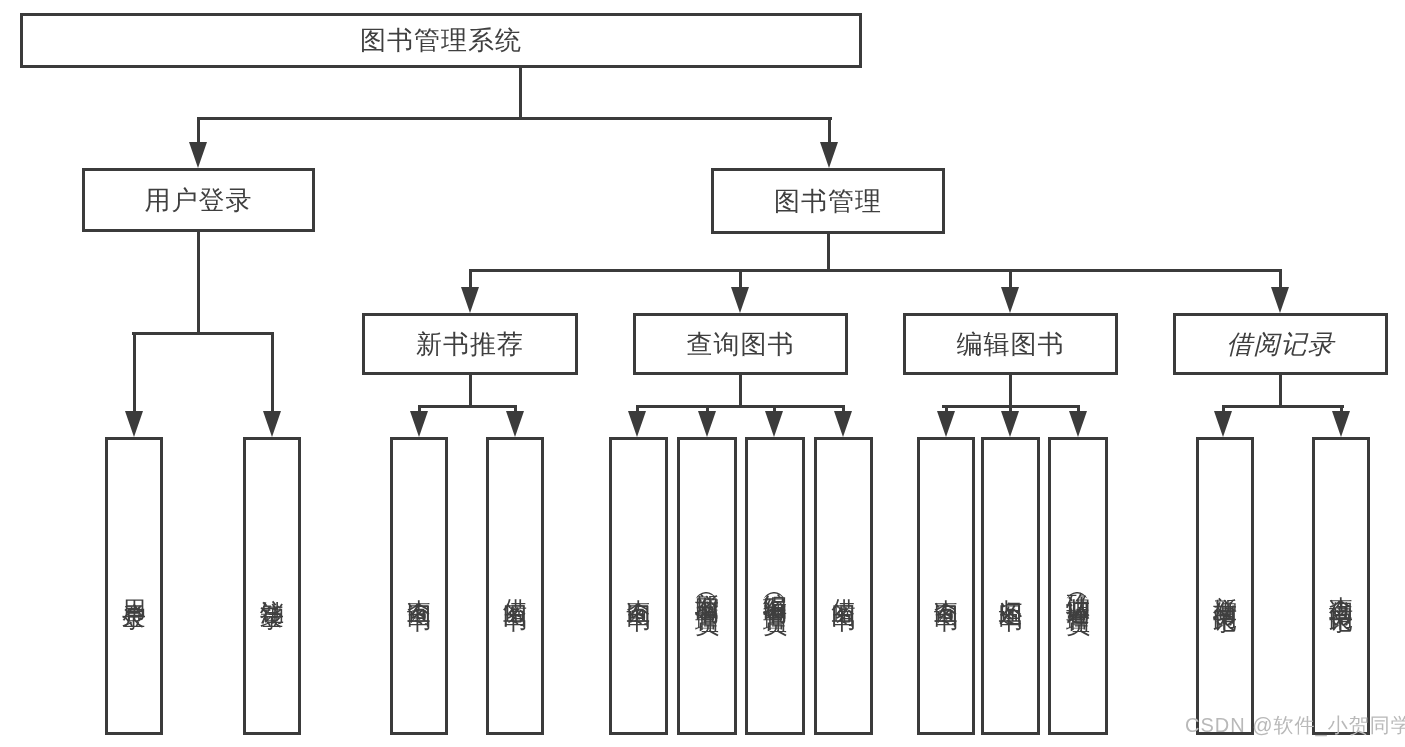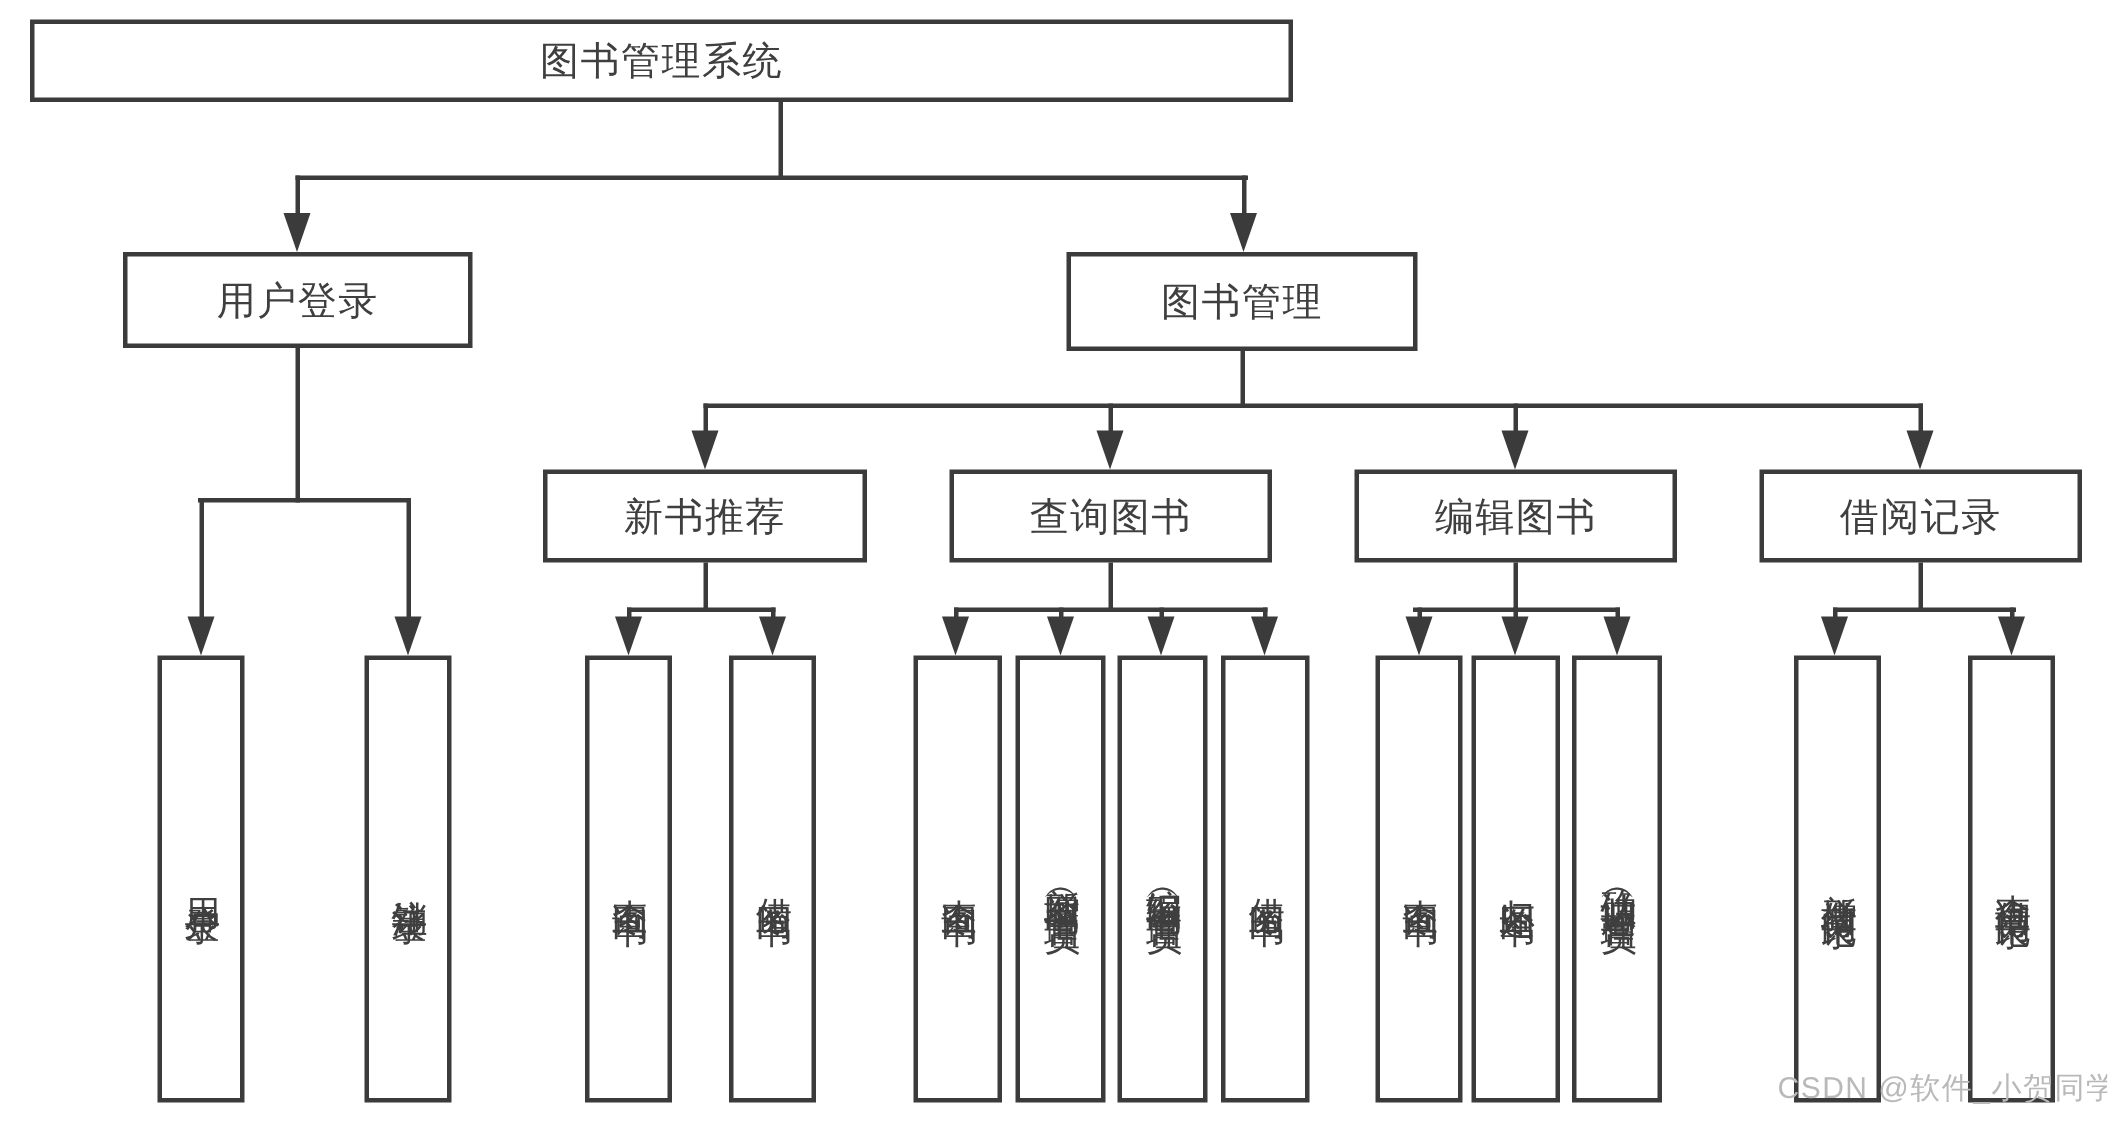--- a/index.html
+++ b/index.html
@@ -47,21 +47,21 @@
 
   <div class="node h-node" style="left:711px;top:168px;width:234px;height:66px;">
     <span>图书管理</span>
   </div>
   <div class="node h-node" style="left:633px;top:313px;width:215px;height:62px;">
     <span>查询图书</span>
   </div>
   <div class="node h-node" style="left:903px;top:313px;width:215px;height:62px;">
     <span>编辑图书</span>
   </div>
-  <div class="node h-node" style="left:1173px;top:313px;width:215px;height:62px;">
+  <div class="node h-node" style="left:1173px;top:313px;width:215px;height:62px;font-style:italic;">
     <span>借阅记录</span>
   </div>
 
   <div class="node v-node" style="left:105px;top:437px;width:58px;height:298px;">
     <span>用户登录</span>
   </div>
   <div class="node v-node" style="left:243px;top:437px;width:58px;height:298px;">
     <span>注销登录</span>
   </div>
 

